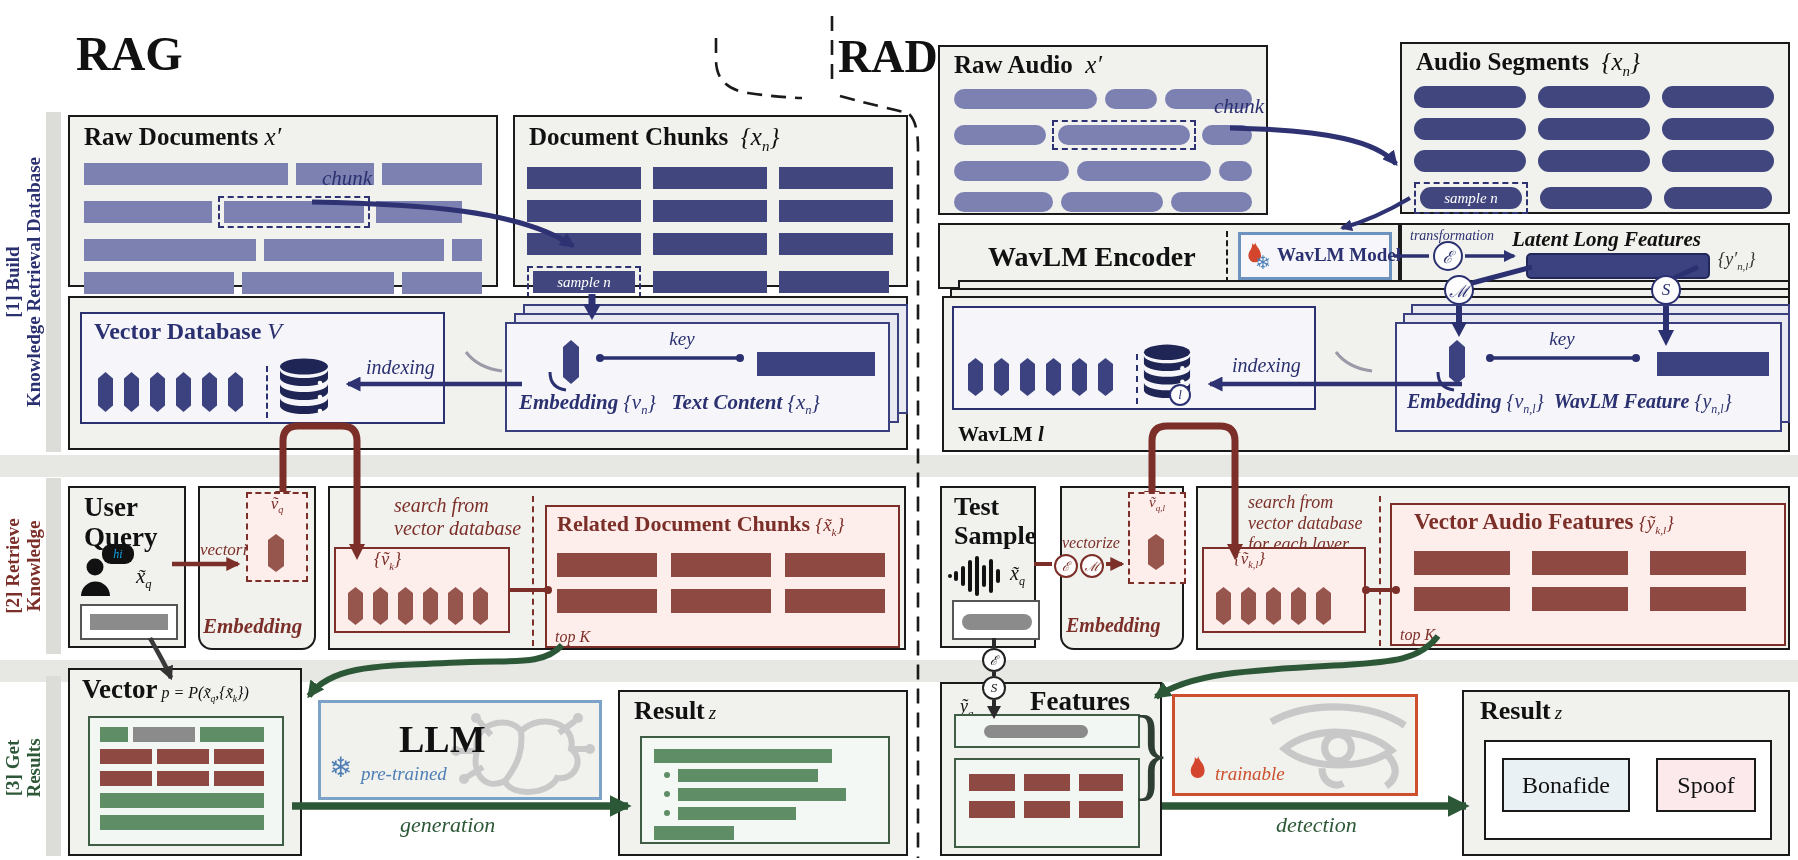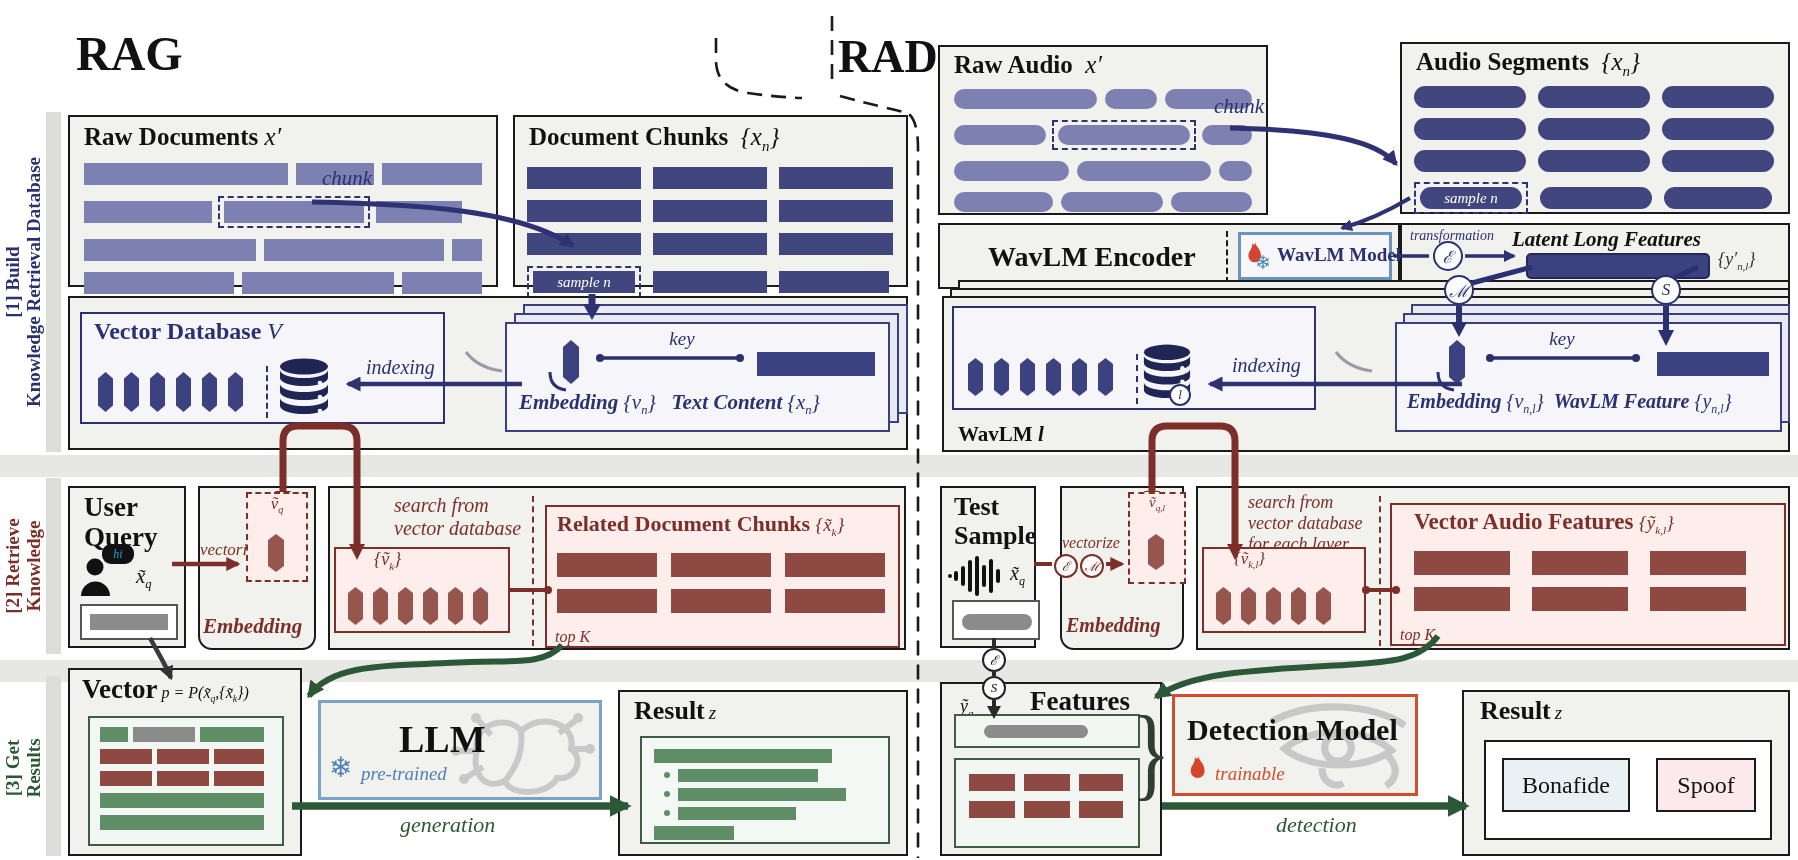--- a/index.html
+++ b/index.html
@@ -524,21 +524,20 @@
   <div class="abs" style="left:1172px;top:694px;width:246px;height:102px;border:3px solid #cd4f2e;background:#f1f1ed;box-sizing:border-box">
     <svg class="abs" style="right:2px;top:0" width="150" height="98" viewBox="0 0 160 110">
       <g stroke="#c8c8c8" stroke-width="8" fill="none">
         <path d="M5,28 C50,2 120,8 155,32"></path>
         <path d="M20,58 C50,33 110,33 140,60 C110,82 50,82 20,58 Z"></path>
         <circle cx="80" cy="57" r="15"></circle>
         <path d="M132,62 C148,76 148,90 134,100"></path>
         <path d="M62,80 C62,96 76,102 86,97"></path>
       </g>
     </svg>
-    <div class="lab bt" style="left:12px;top:16px;font-size:30px">Detection Model</div>
     <svg class="abs" style="left:12px;top:58px" width="22" height="30" viewBox="0 0 20 26">
       <path d="M10,0 C11,5 16,7 16,14 a6.3,6.3 0 0 1 -12.6,0 C3.4,8 8,7 7,1 C9,4 10,3 10,0 Z" fill="#d3452c"></path>
     </svg>
     <div class="lab math orange" style="left:40px;top:66px;font-size:19px">trainable</div>
   </div>
 
   <div class="box" style="left:1462px;top:690px;width:328px;height:166px">
     <div class="lab" style="left:16px;top:4px">
       <span class="bt" style="font-size:26px">Result</span> <span class="math" style="font-size:19px">z</span>
     </div>

